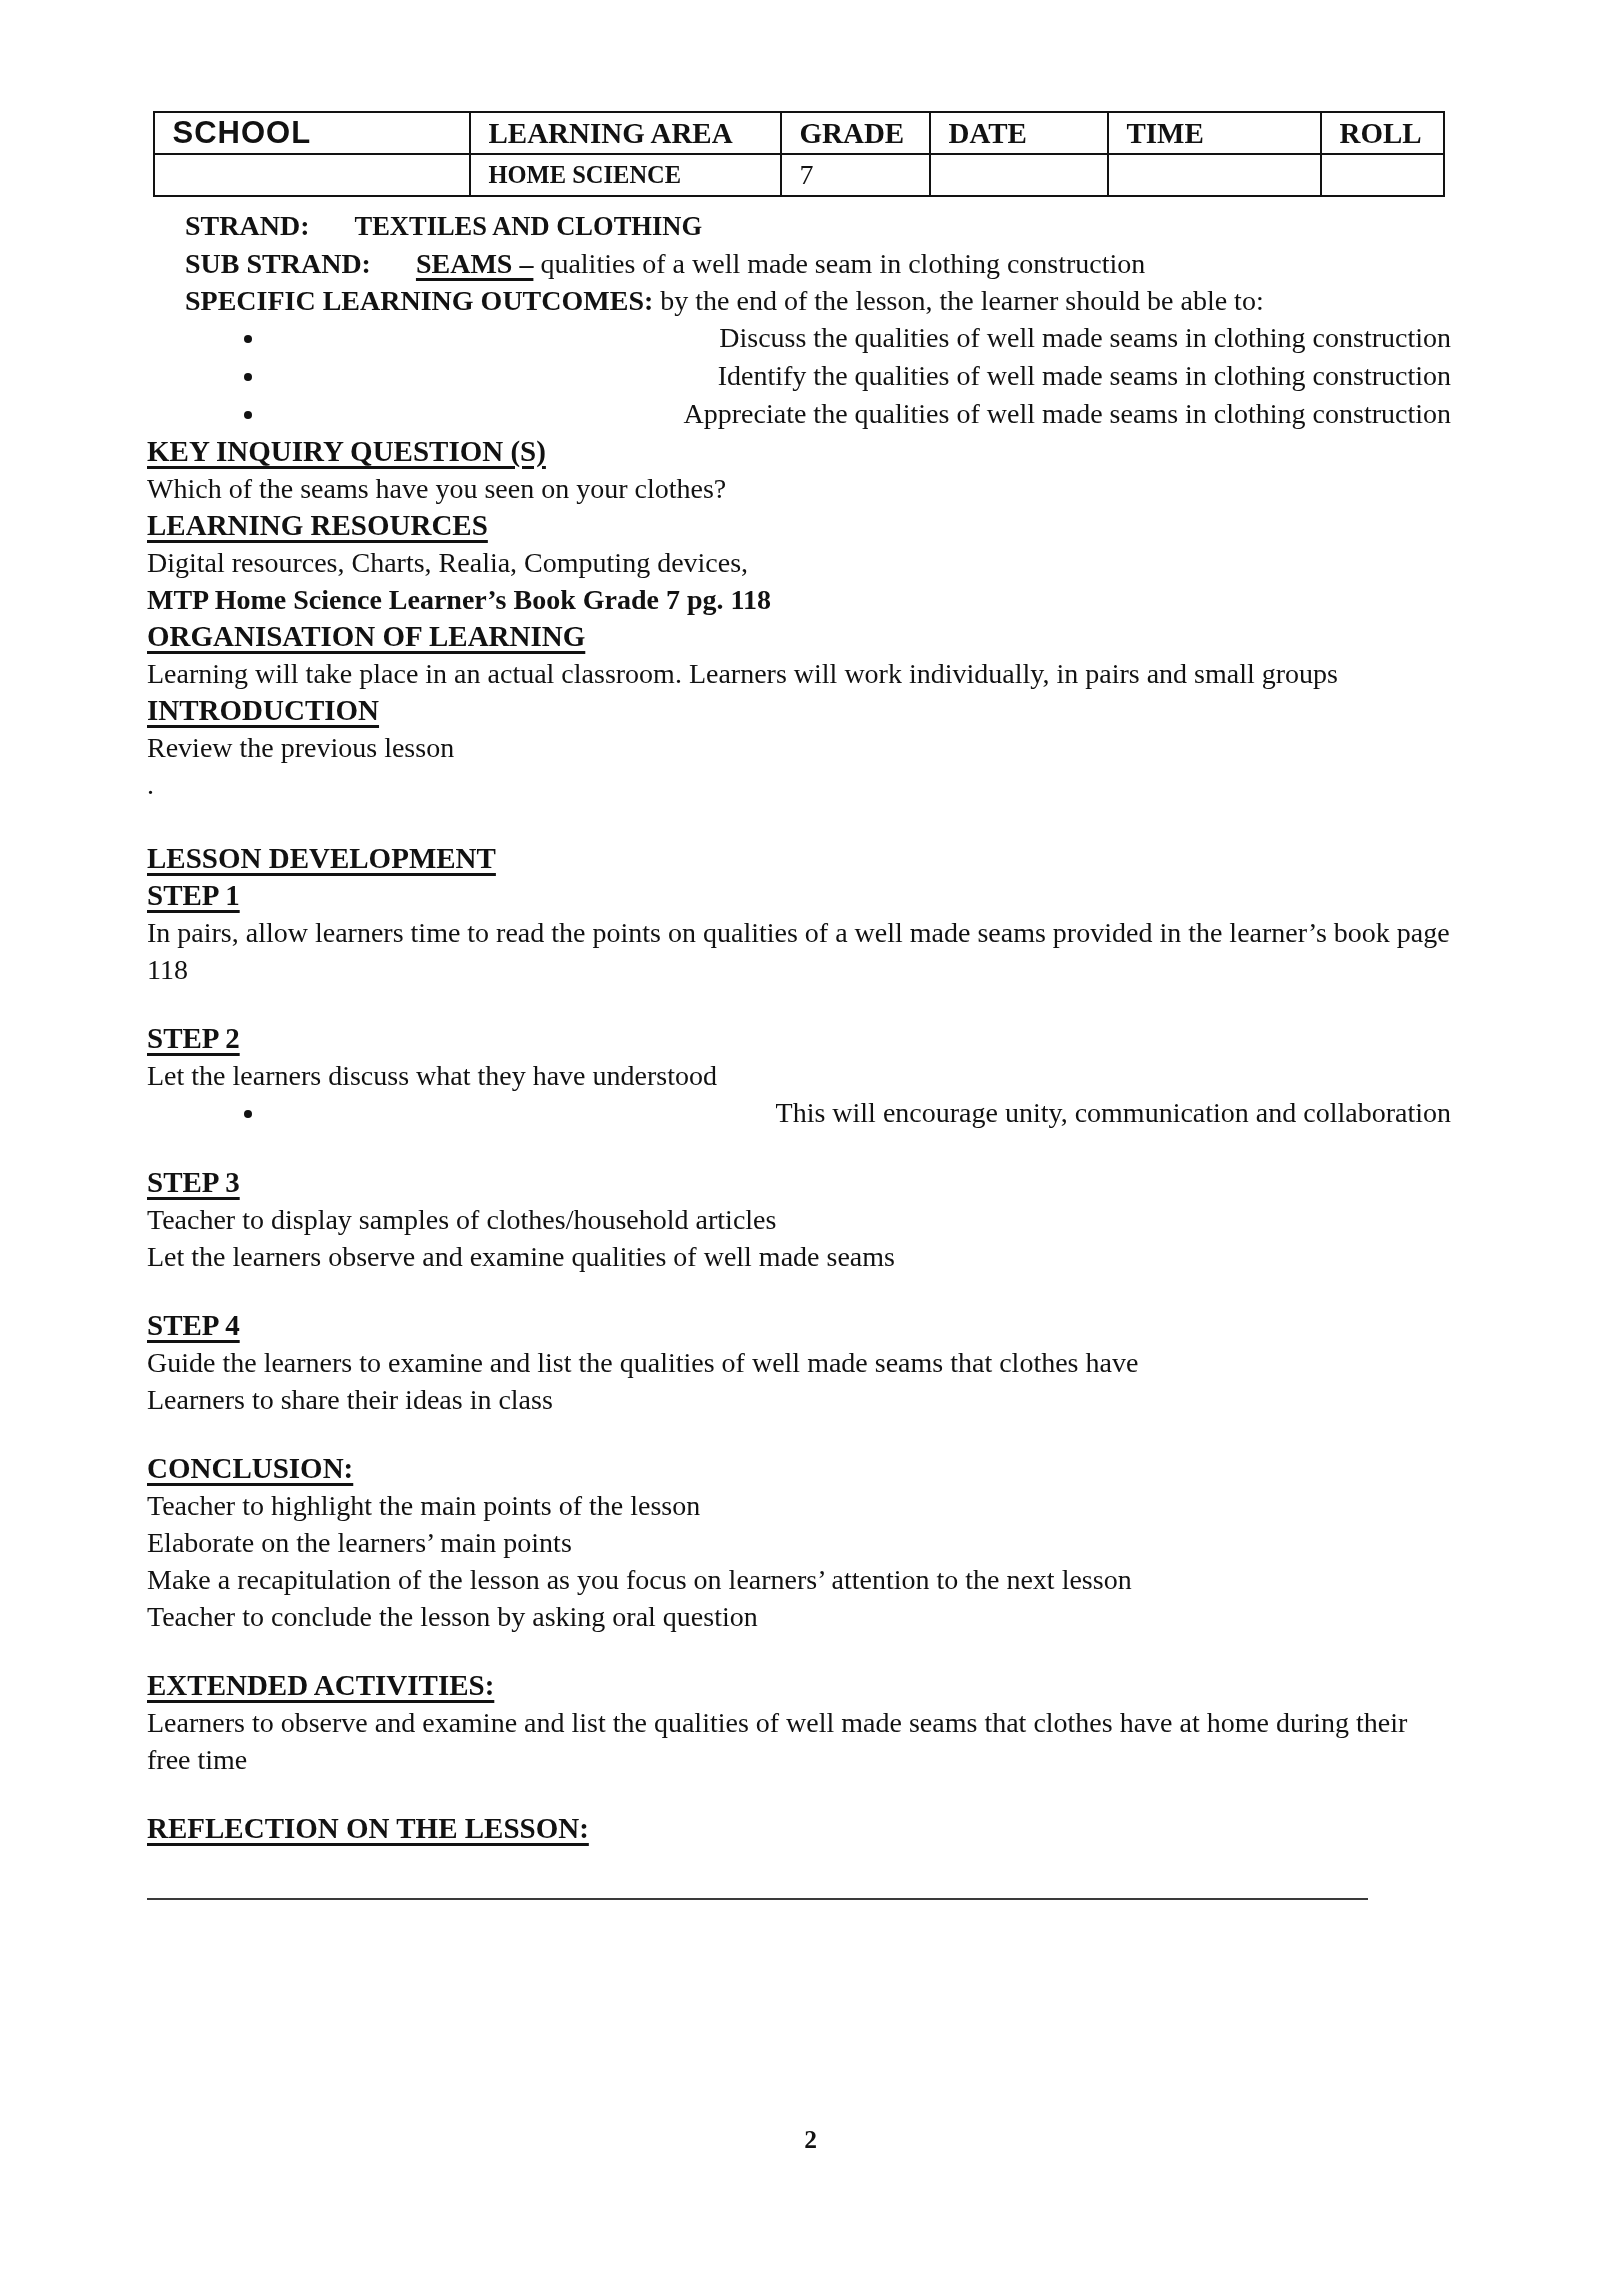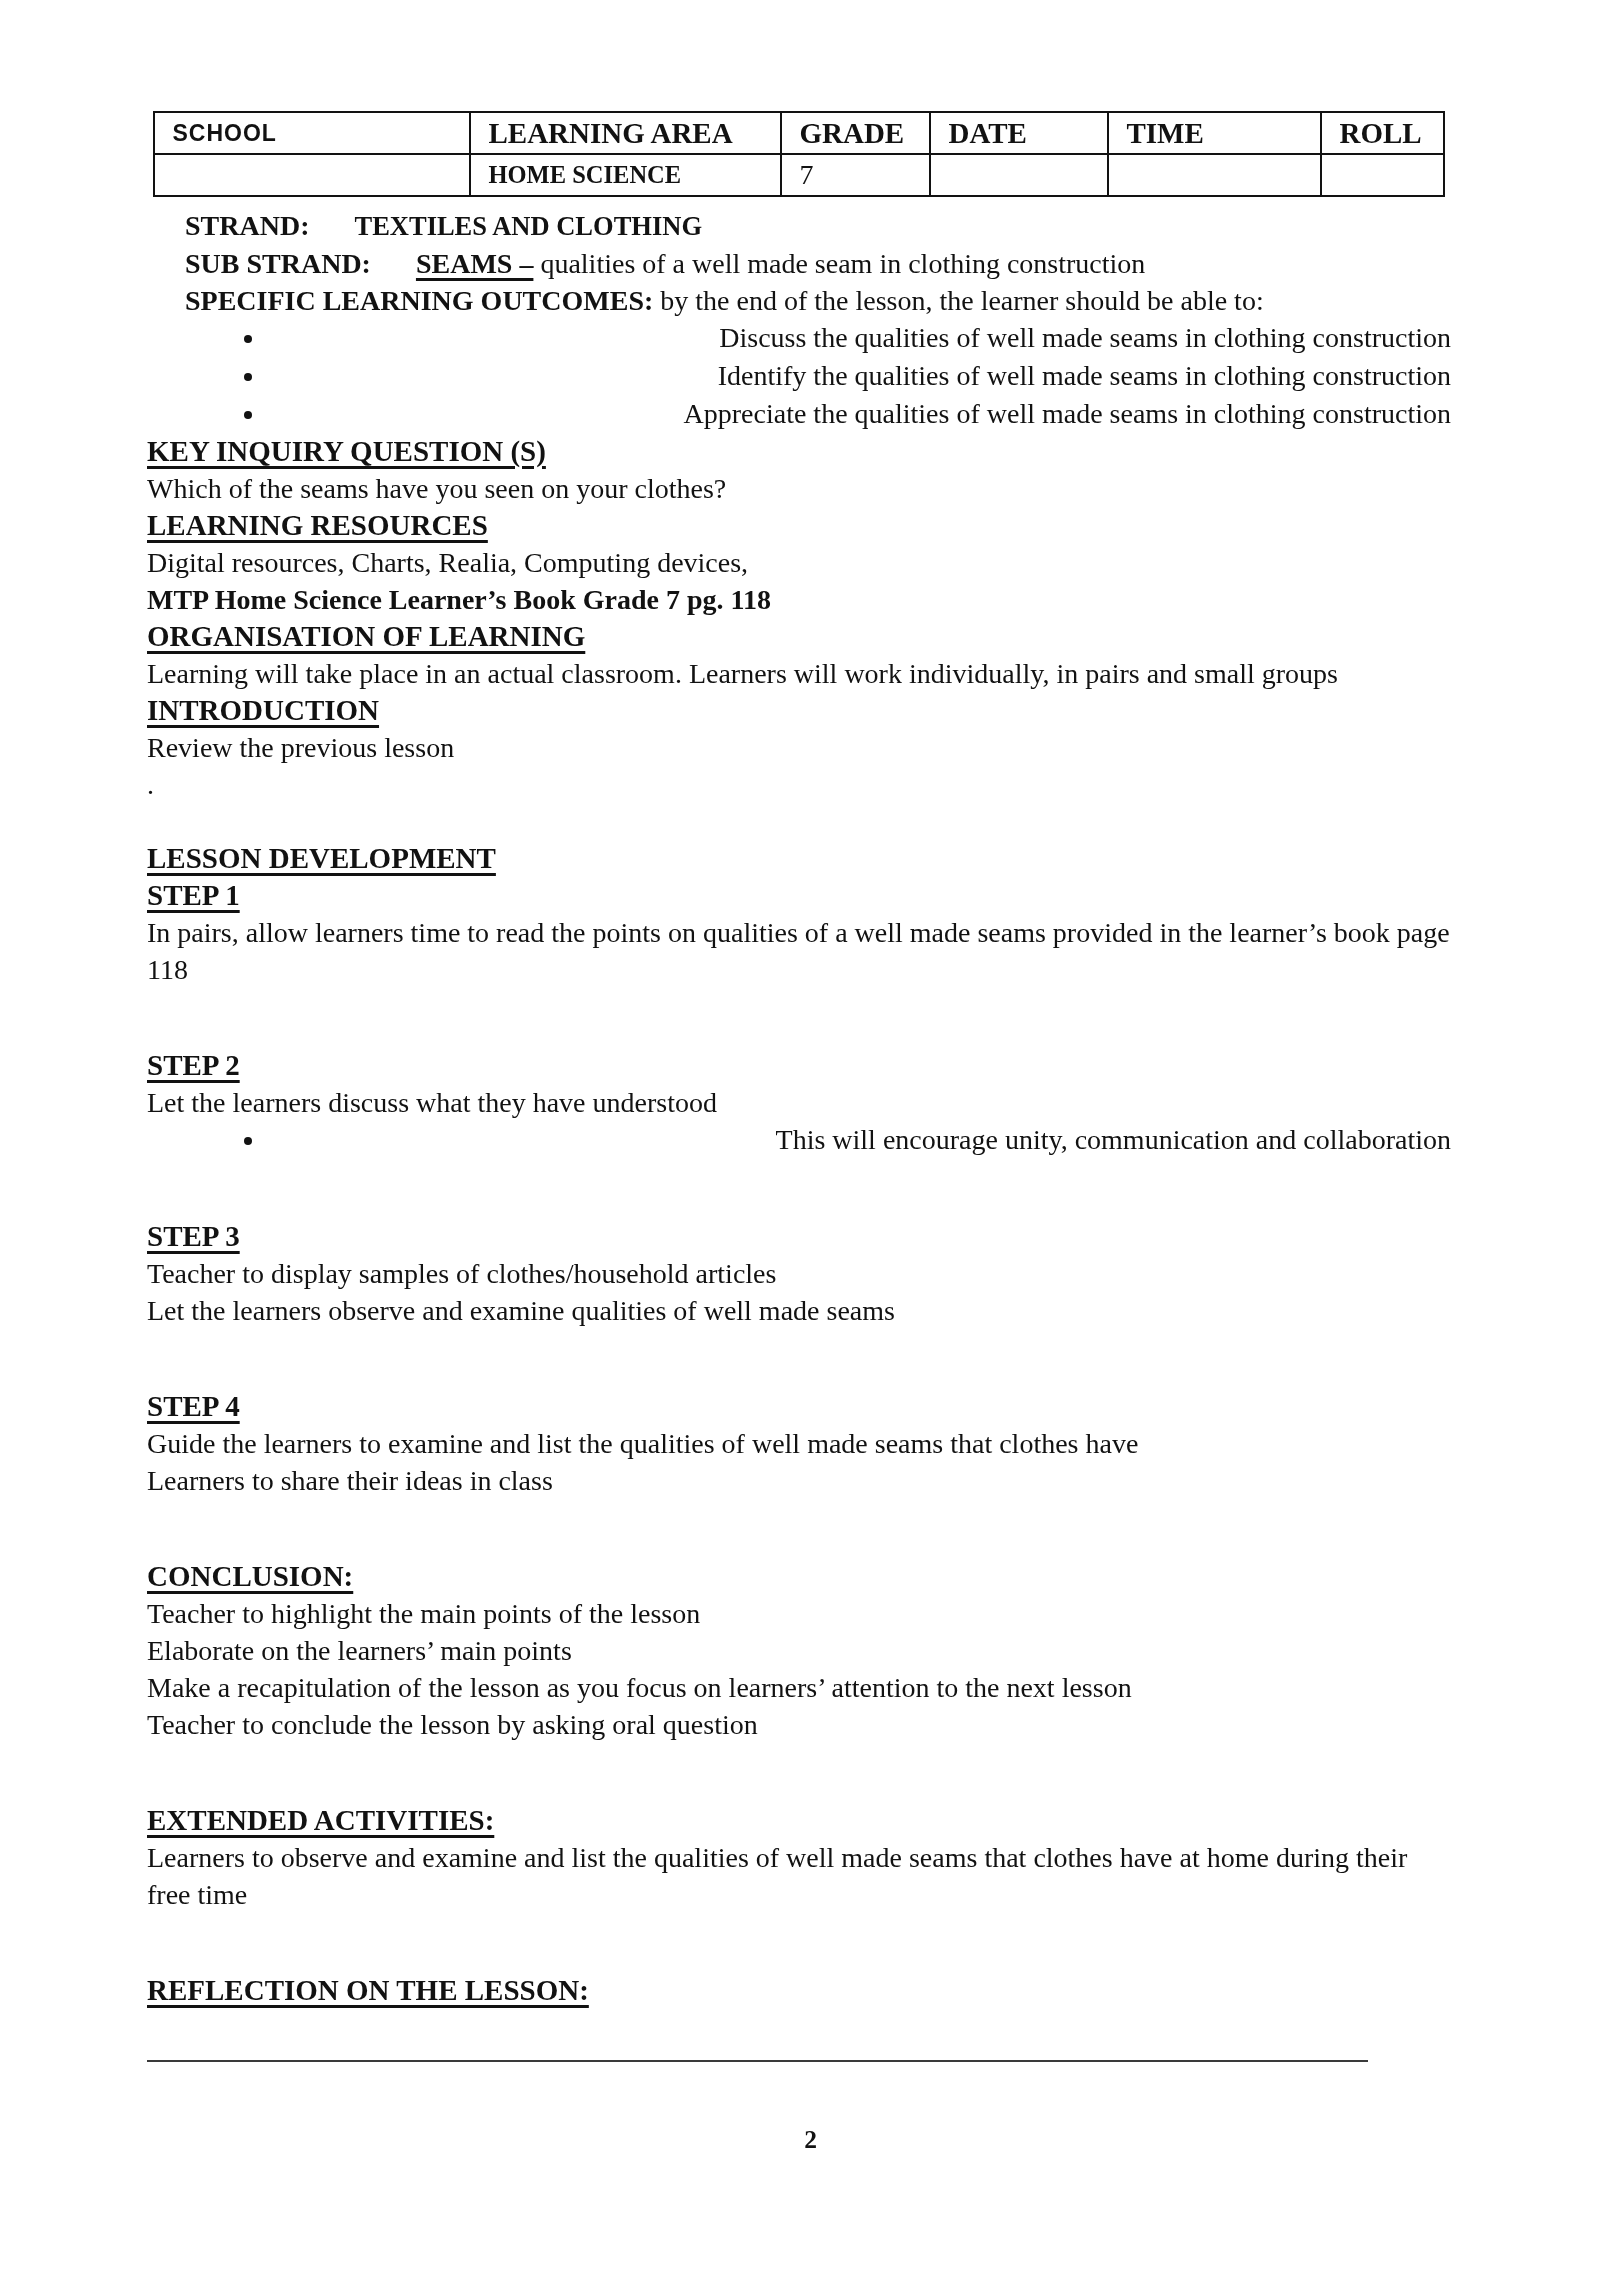--- a/index.html
+++ b/index.html
@@ -12,21 +12,21 @@
   .page { position:relative; width:1621px; height:2293px; background:#fff; overflow:hidden; }
   .content { position:absolute; left:147px; top:111px; width:1304px; }
 
   
   table.htable { border-collapse:collapse; width:1289px; margin-left:5.9px; table-layout:fixed; }
   .htable th, .htable td {
     border:2px solid #121212; height:42px; padding-left:17.6px;
     text-align:left; vertical-align:middle; overflow:hidden; white-space:nowrap;
   }
   .htable th { font-size:29px; font-weight:bold; }
-  .htable th.school-cell { font-family:"Liberation Sans","DejaVu Sans",sans-serif; font-size:23px; letter-spacing:1px;border-radius:12px; }
+  .htable th.school-cell { font-family:"Liberation Sans","DejaVu Sans",sans-serif; font-size:31px; letter-spacing:1px;border-radius:12px; }
   .htable td { font-size:28px; }
   .htable td.learning-area-value { font-weight:bold; font-size:24.5px;border-radius:18px; }
   .htable td.grade-value { font-weight:normal; }
 
   
   .doc-body { margin-top:9.8px; font-size:28px; line-height:37px; }
   .doc-body p { margin:0; }
   .b { font-weight:bold;margin-left:38px; }
   .caps-sm { font-size:26.5px; }
   .hd {
@@ -35,21 +35,21 @@
   .hd > span, .useg {
     text-decoration:underline;
     text-decoration-thickness:2.9px;
     text-underline-offset:4.9px;
     text-align:center;
   }
   ul.bullets { list-style:disc; margin:0; padding-left:120px; }
   ul.bullets li { line-height:38px; padding-left:13.7px;text-align:right; }
 
   .mt1 { margin-top:37px; }
-  .mt2 { margin-top:59px; }
+  .mt2 { margin-top:32px; }
 
   .fill-line {
     margin-top:51px; width:1221px; height:0;
     border-bottom:2.9px solid #3a3a3a;
   }
   .page-number {
     position:absolute; left:0; right:0; top:2125px;
     text-align:center; font-size:25.5px; font-weight:bold;
   }
 </style>

